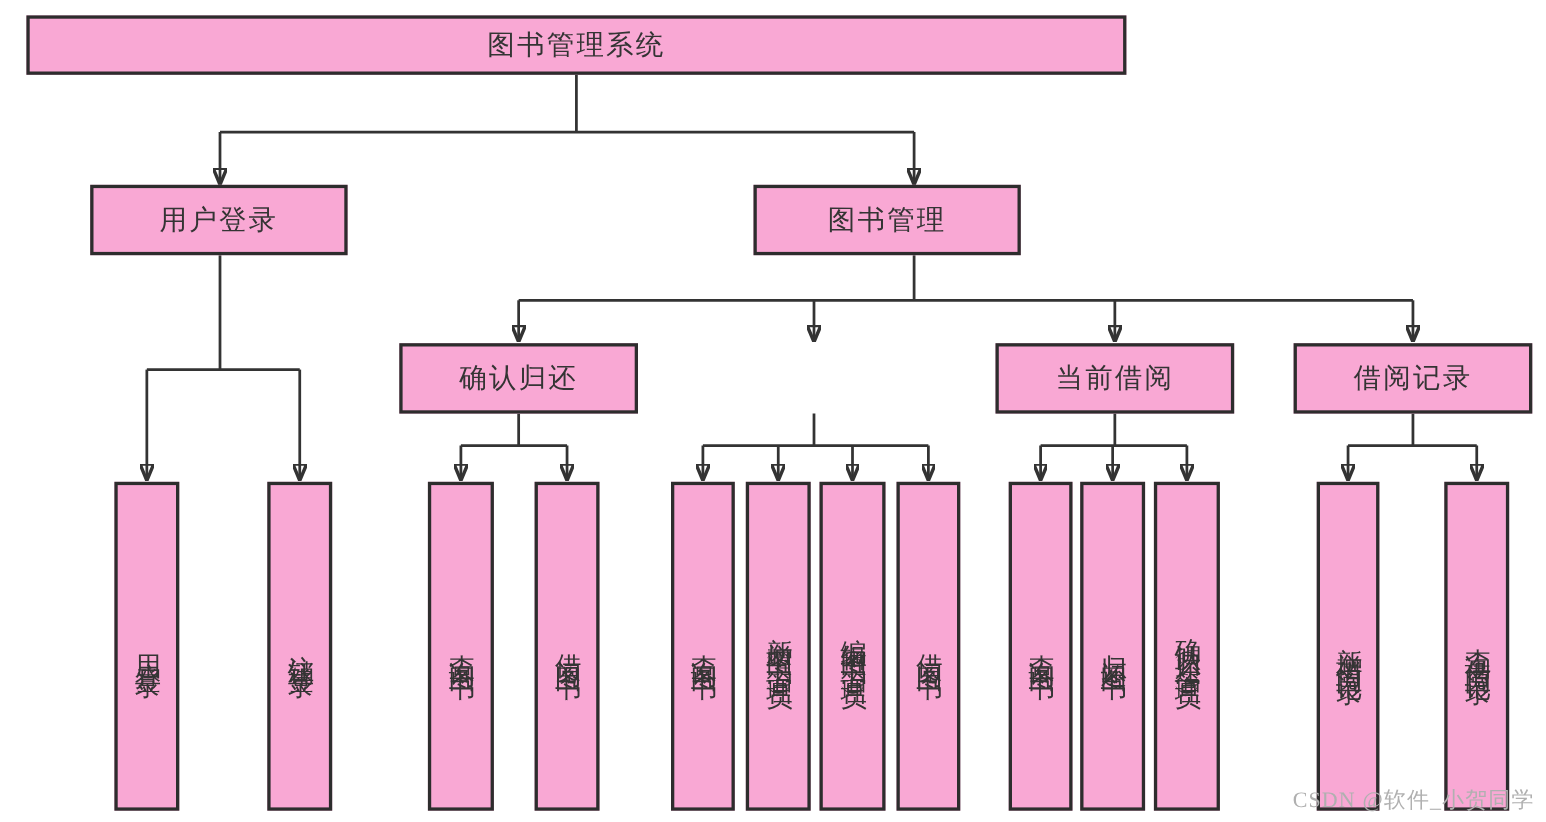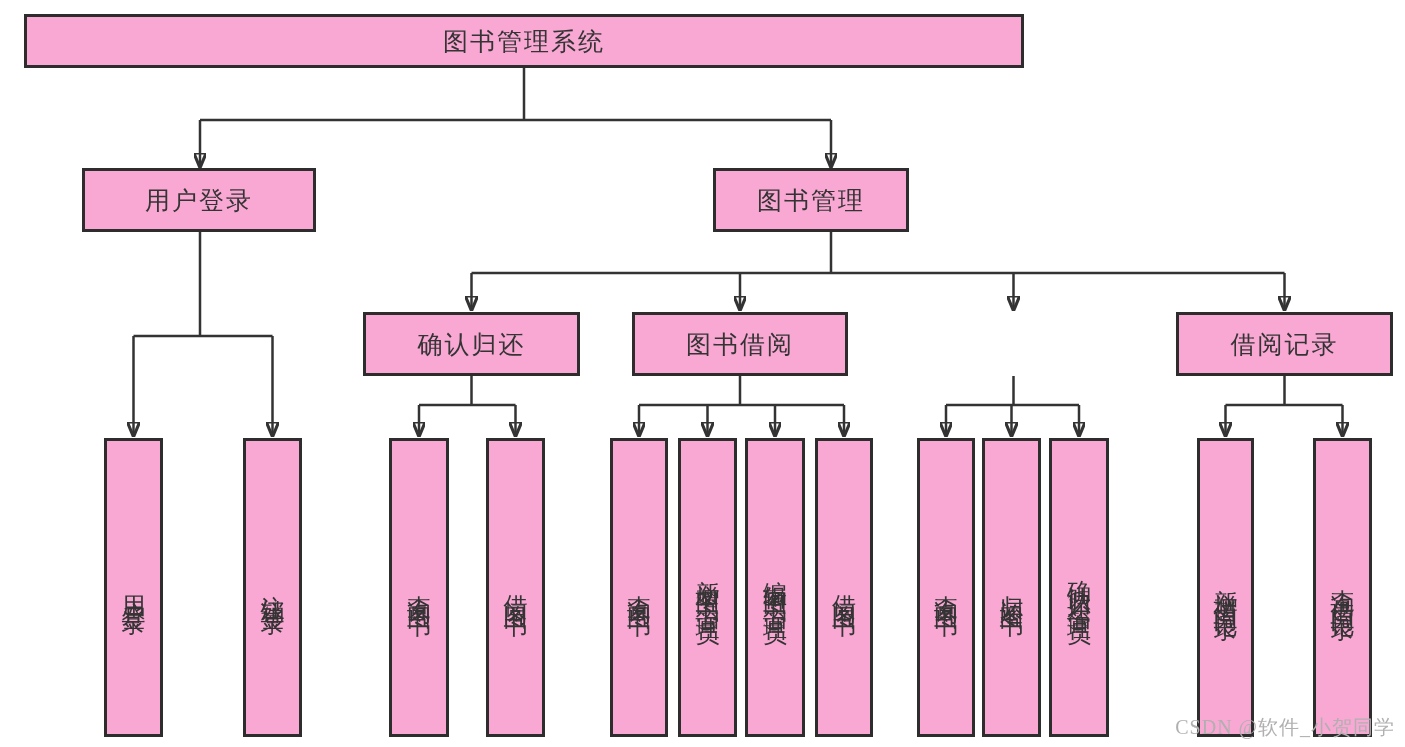--- a/index.html
+++ b/index.html
@@ -93,24 +93,24 @@
     <path class="arrow" d="M1079,405 V435"></path>
 
     <path d="M1284.5,376 V405 M1225.5,405 H1342.5"></path>
     <path class="arrow" d="M1225.5,405 V435"></path>
     <path class="arrow" d="M1342.5,405 V435"></path>
   </svg>
 
   <div class="node h" style="left:24px;top:14px;width:1000px;height:54px;">图书管理系统</div>
 
   <div class="node h" style="left:82px;top:168px;width:234px;height:64px;">用户登录</div>
-  <div class="node h" style="left:713px;top:168px;width:196px;height:64px;">图书管理</div>
+  <div class="node h" style="left:685px;top:168px;width:243px;height:64px;">图书管理</div>
 
   <div class="node h" style="left:363px;top:312px;width:217px;height:64px;">确认归还</div>
-  <div class="node h" style="left:632px;top:312px;width:216px;height:64px;">图书借阅</div>
+  <div class="node h" style="left:905px;top:312px;width:217px;height:64px;">当前借阅</div>
   <div class="node h" style="left:1176px;top:312px;width:217px;height:64px;">借阅记录</div>
 
   <div class="node v" style="left:104px;top:438px;width:59px;height:299px;">用户登录</div>
   <div class="node v" style="left:243px;top:438px;width:59px;height:299px;">注销登录</div>
 
   <div class="node v" style="left:389px;top:438px;width:60px;height:299px;">查询图书</div>
   <div class="node v" style="left:486px;top:438px;width:59px;height:299px;">借阅图书</div>
 
   <div class="node v" style="left:610px;top:438px;width:58px;height:299px;">查询图书</div>
   <div class="node v" style="left:678px;top:438px;width:59px;height:299px;">新增图书（管理员）</div>

